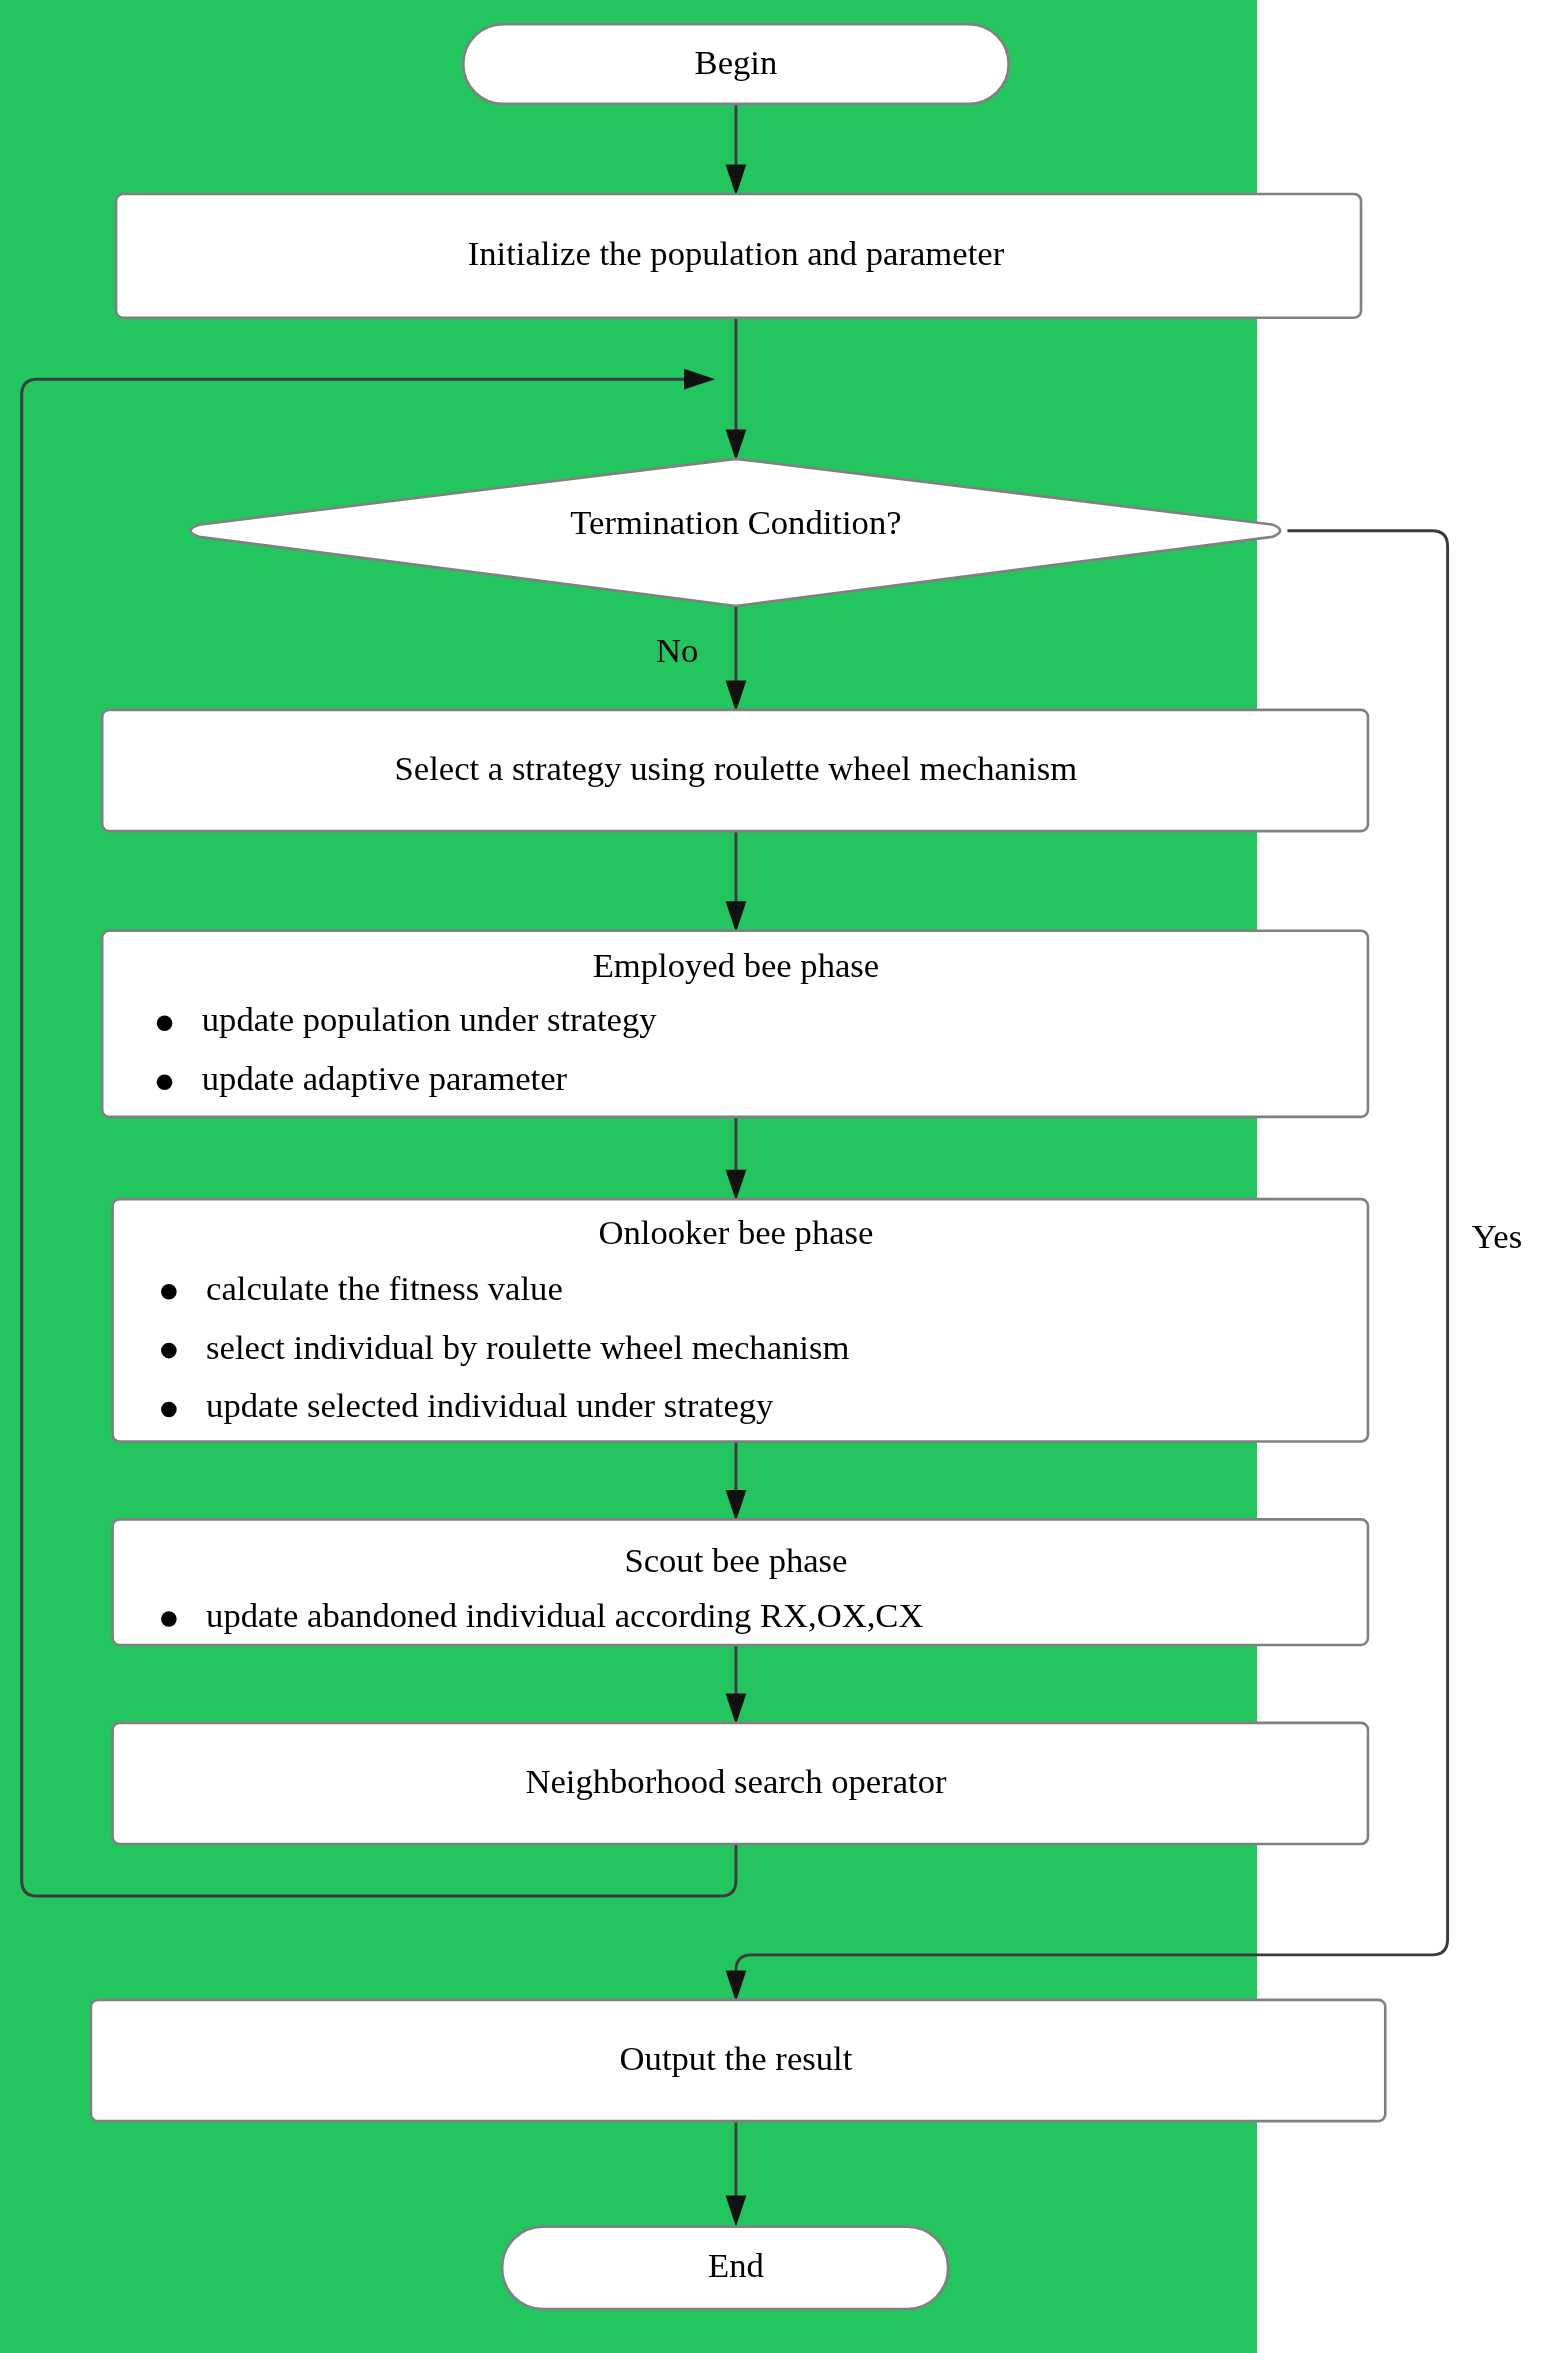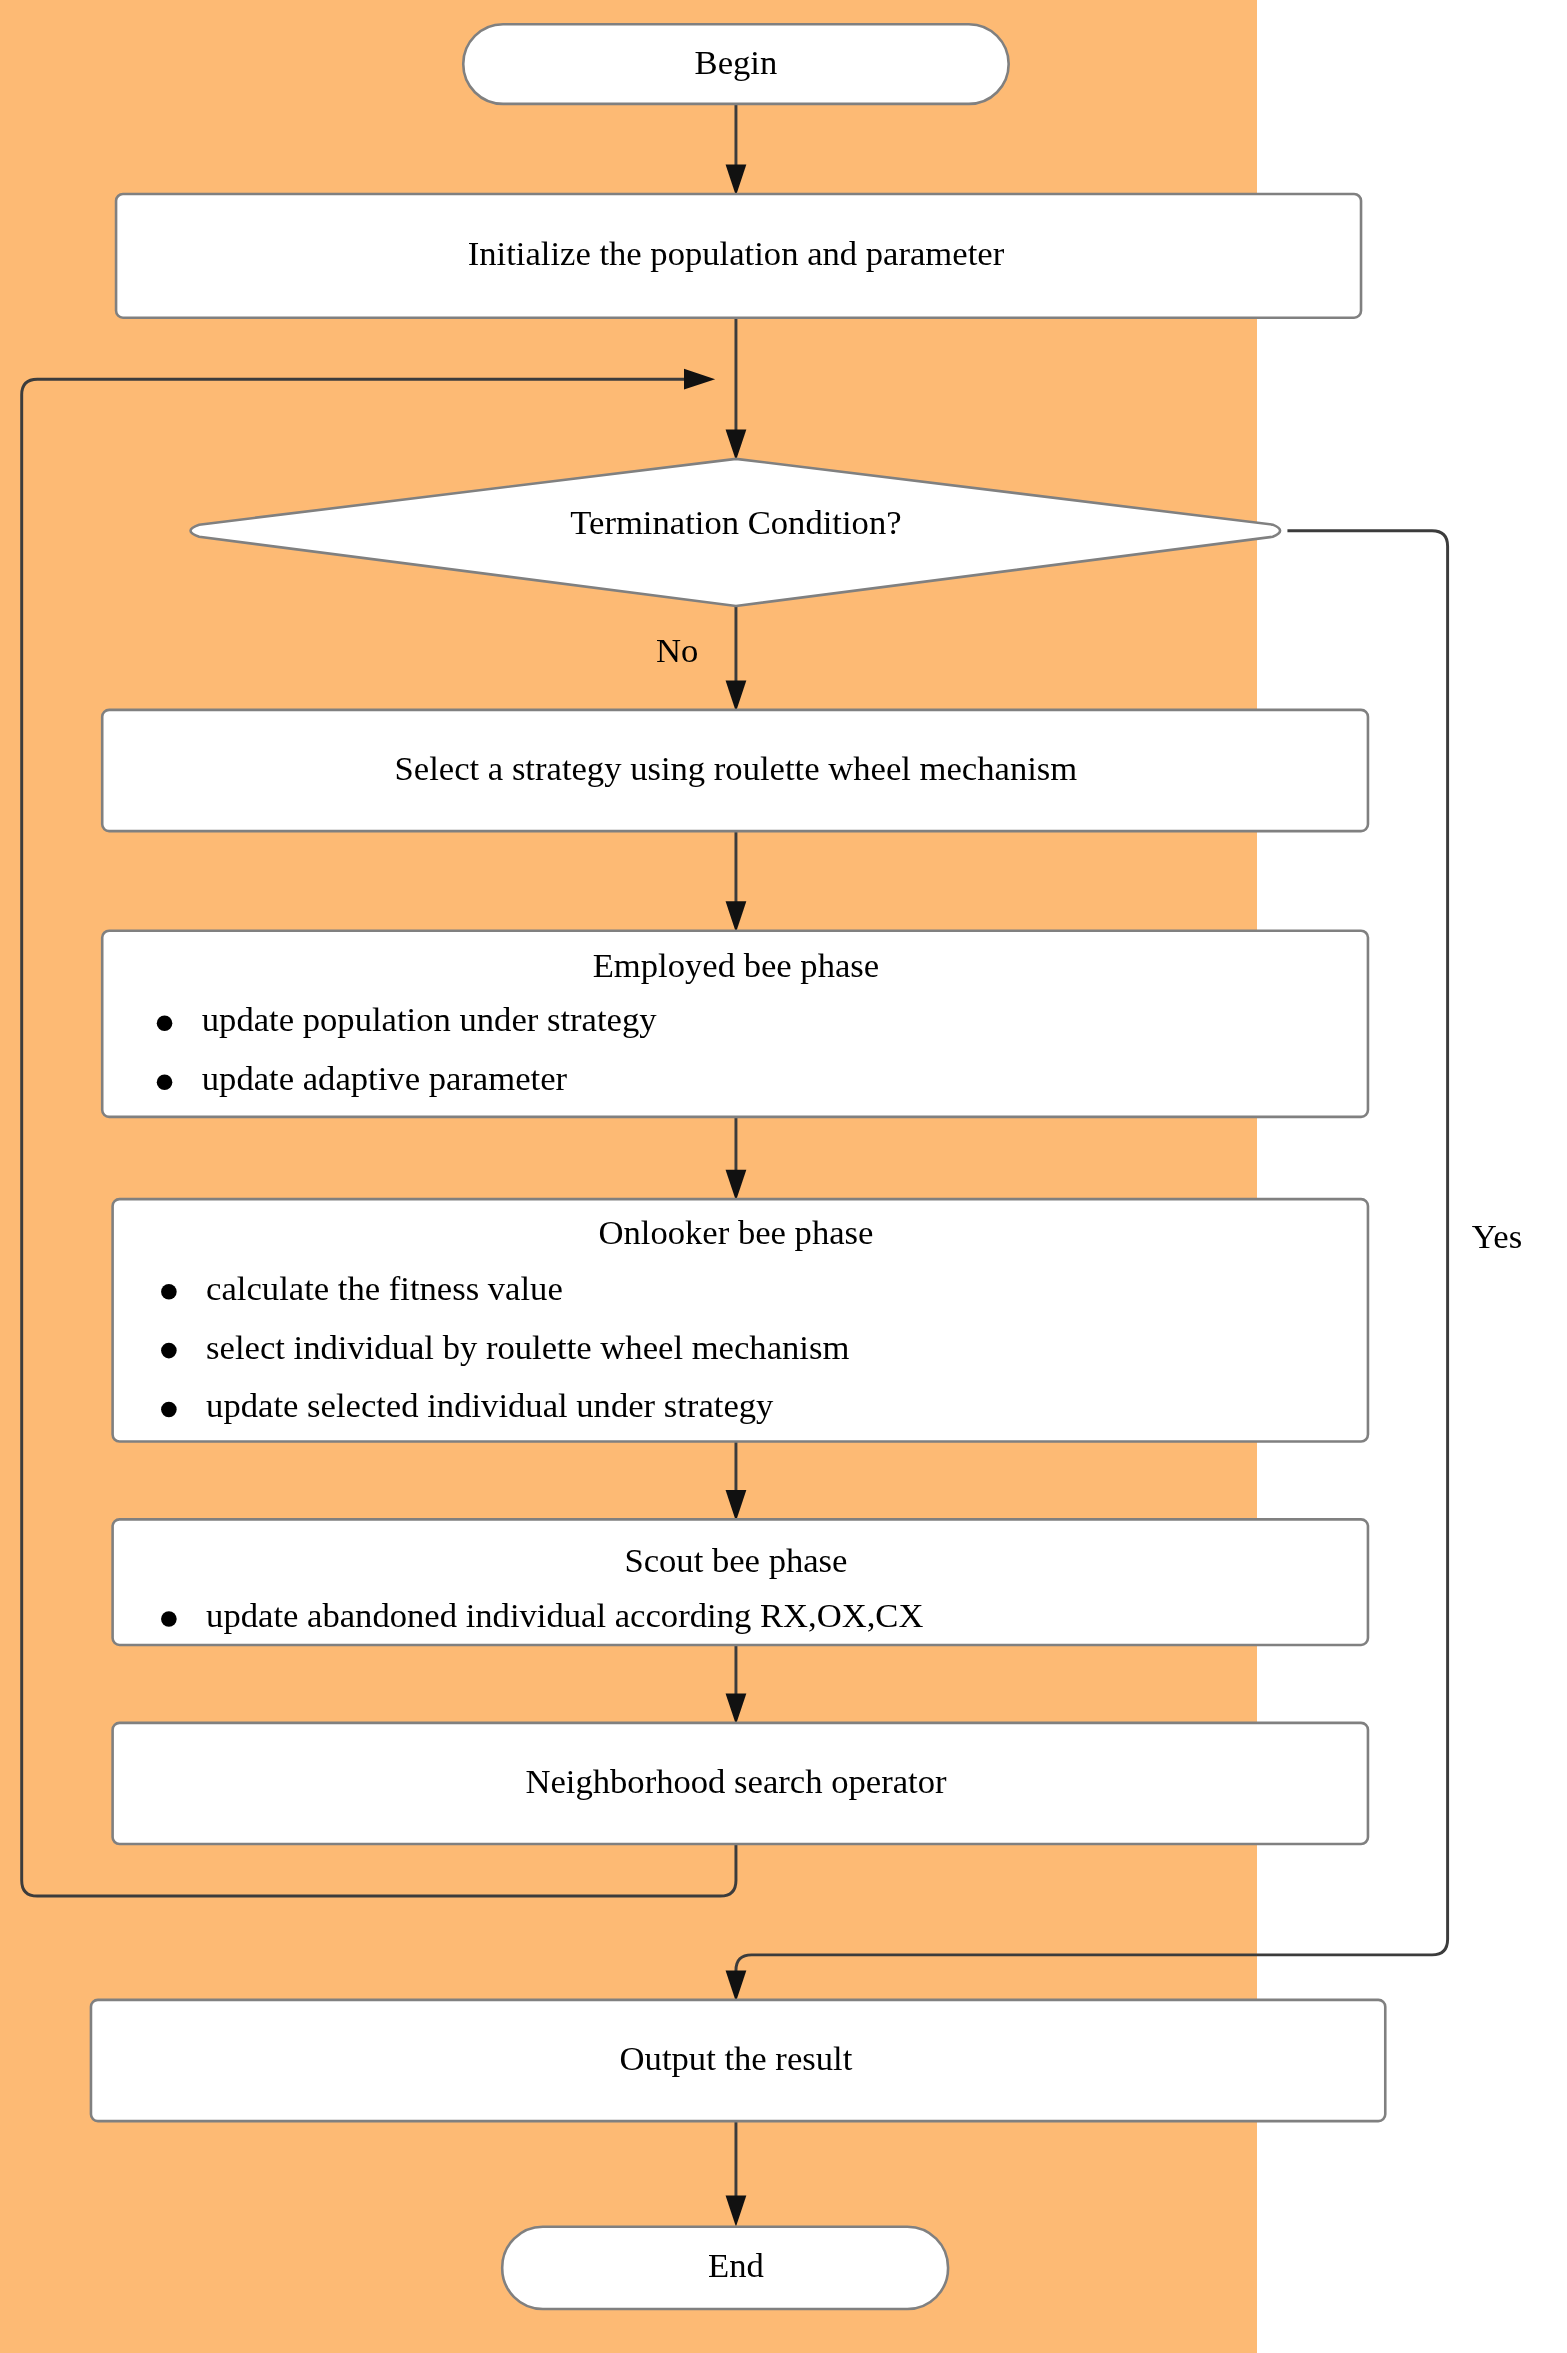--- a/index.html
+++ b/index.html
@@ -1,21 +1,21 @@
 <!DOCTYPE html>
 <html style="font-size:14px"><head>
 <meta charset="utf-8">
 <style>
   html,body{margin:0;padding:0;background:#ffffff;}
   body{
     width:1568px;height:2354px;
     font-family:"Liberation Serif","DejaVu Serif",serif;
     overflow:hidden;
   }
-  #chart-root{position:relative;width:1257px;height:2354px;background:#fdba74;}
+  #chart-root{position:relative;width:1257px;height:2354px;background:#22c55e;}
   svg#flow{position:absolute;top:0;left:0;width:1568px;height:2354px;display:block;}
   .shape{fill:#ffffff;stroke:#808080;stroke-width:3;}
   .conn{fill:none;stroke:#3c3c3c;stroke-width:3.4;}
   .arrow-head{fill:#111111;stroke:none;}
   .lbl{
     font-family:"Liberation Serif","DejaVu Serif",serif;
     fill:#000000;
     font-size:40px;
     dominant-baseline:middle;
   }

